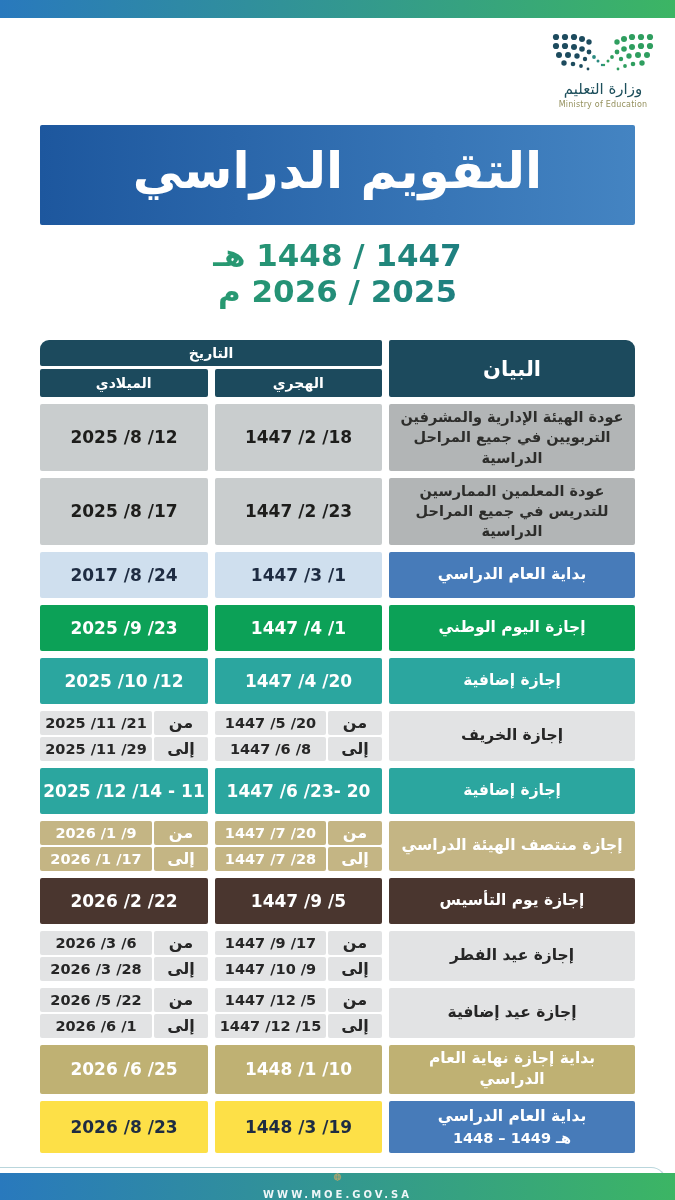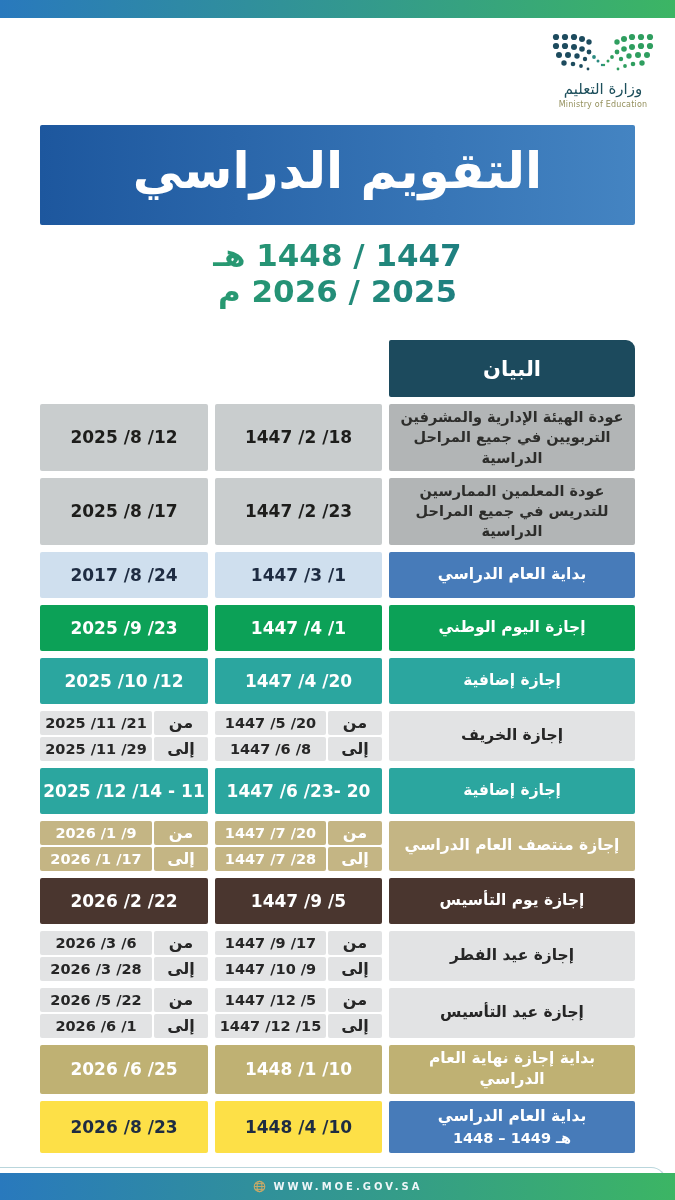--- a/index.html
+++ b/index.html
@@ -70,21 +70,21 @@
   .mini-label { width:54px; display:flex; align-items:center; justify-content:center; font-size:16px; font-weight:bold; border-radius:2px; }
   .mini-value { flex:1; display:flex; align-items:center; justify-content:center; font-size:14.5px; font-weight:bold; border-radius:2px; }
 
   .footnote { margin:18px 40px 0 40px; direction:rtl; text-align:right; font-size:15px; display:flex; align-items:center; gap:8px; justify-content:flex-start; }
   .footnote-square { width:13px; height:13px; background:#1b9e96; display:inline-block; flex:none; }
   .footnote-strong { color:#18978f; font-weight:bold; }
   .footnote-sep { color:#18978f; font-weight:bold; padding:0 2px; }
   .footnote-rest { color:#3a3a3a; font-weight:500; }
 
   .card-edge { position:absolute; left:-12px; right:8px; bottom:0; height:33px; border-top:1.5px solid #b9d6dc; border-right:1.5px solid #b9d6dc; border-top-right-radius:16px; }
-  .bottombar { position:absolute; left:0; right:0; bottom:0; height:27px; background:linear-gradient(to right,#2979bd,#3cb564); display:flex; align-items:center; justify-content:center; gap:8px; }
+  .bottombar { position:absolute; left:0; right:0; bottom:0; height:27px; background:linear-gradient(to right,#2979bd,#3cb564); display:flex; align-items:center; justify-content:center; gap:8px;flex-direction:column; }
   .website { color:#eef6f8; font-size:10px; letter-spacing:3px; font-weight:bold; }
 </style>
 </head>
 <body>
 
 <div class="page">
 
   <div class="topbar"></div>
 
   <div class="logo">
@@ -147,20 +147,27 @@
   </div>
 
   <div class="subtitle">
     <span class="subtitle-line grad-text">1447 / 1448 هـ</span>
     <span class="subtitle-line grad-text">2025 / 2026 م</span>
   </div>
 
   <div class="cal">
     <div class="thead">
       <div class="thead-bayan">البيان</div>
+      <div class="thead-date">
+        <div class="thead-tarikh">التاريخ</div>
+        <div class="thead-sub">
+          <div>الهجري</div>
+          <div>الميلادي</div>
+        </div>
+      </div>
     </div>
     <div>
         <div class="trow gray">
           <div class="cell label-cell">عودة الهيئة الإدارية والمشرفين التربويين في جميع المراحل الدراسية</div>
           <div class="cell date-cell">18/ 2/ 1447</div>
           <div class="cell date-cell">12/ 8/ 2025</div>
         </div>
         <div class="trow gray">
           <div class="cell label-cell">عودة المعلمين الممارسين للتدريس في جميع المراحل الدراسية</div>
           <div class="cell date-cell">23/ 2/ 1447</div>
@@ -203,21 +210,21 @@
               <span class="mini-value">29/ 11/ 2025</span>
             </div>
           </div>
         </div>
         <div class="trow teal">
           <div class="cell label-cell">إجازة إضافية</div>
           <div class="cell date-cell">20 -23/ 6/ 1447</div>
           <div class="cell date-cell">11 - 14/ 12/ 2025</div>
         </div>
         <div class="trow khaki">
-          <div class="cell label-cell">إجازة منتصف العام الدراسي</div>
+          <div class="cell label-cell">إجازة منتصف الهيئة الدراسي</div>
           <div class="cell range">
             <div class="mini">
               <span class="mini-label">من</span>
               <span class="mini-value">20/ 7/ 1447</span>
             </div>
             <div class="mini">
               <span class="mini-label">إلى</span>
               <span class="mini-value">28/ 7/ 1447</span>
             </div>
           </div>
@@ -254,21 +261,21 @@
               <span class="mini-label">من</span>
               <span class="mini-value">6/ 3/ 2026</span>
             </div>
             <div class="mini">
               <span class="mini-label">إلى</span>
               <span class="mini-value">28/ 3/ 2026</span>
             </div>
           </div>
         </div>
         <div class="trow lightgray">
-          <div class="cell label-cell">إجازة عيد التأسيس</div>
+          <div class="cell label-cell">إجازة عيد إضافية</div>
           <div class="cell range">
             <div class="mini">
               <span class="mini-label">من</span>
               <span class="mini-value">5/ 12/ 1447</span>
             </div>
             <div class="mini">
               <span class="mini-label">إلى</span>
               <span class="mini-value">15/ 12/ 1447</span>
             </div>
           </div>
@@ -286,21 +293,21 @@
         <div class="trow khaki2">
           <div class="cell label-cell">بداية إجازة نهاية العام الدراسي</div>
           <div class="cell date-cell">10/ 1/ 1448</div>
           <div class="cell date-cell">25/ 6/ 2026</div>
         </div>
         <div class="trow blue2">
           <div class="cell label-cell">
             <div class="l1">بداية العام الدراسي</div>
             <div class="l2" dir="ltr">1448 – 1449 هـ</div>
           </div>
-          <div class="cell date-cell">10/ 4/ 1448</div>
+          <div class="cell date-cell">19/ 3/ 1448</div>
           <div class="cell date-cell">23/ 8/ 2026</div>
         </div>
       </div>
   </div>
 
   <div class="footnote">
     <span class="footnote-square"></span>
     <span>
       <span class="footnote-strong">الإجازات الإضافية لعام 2026</span>
       <span class="footnote-sep">|</span>

